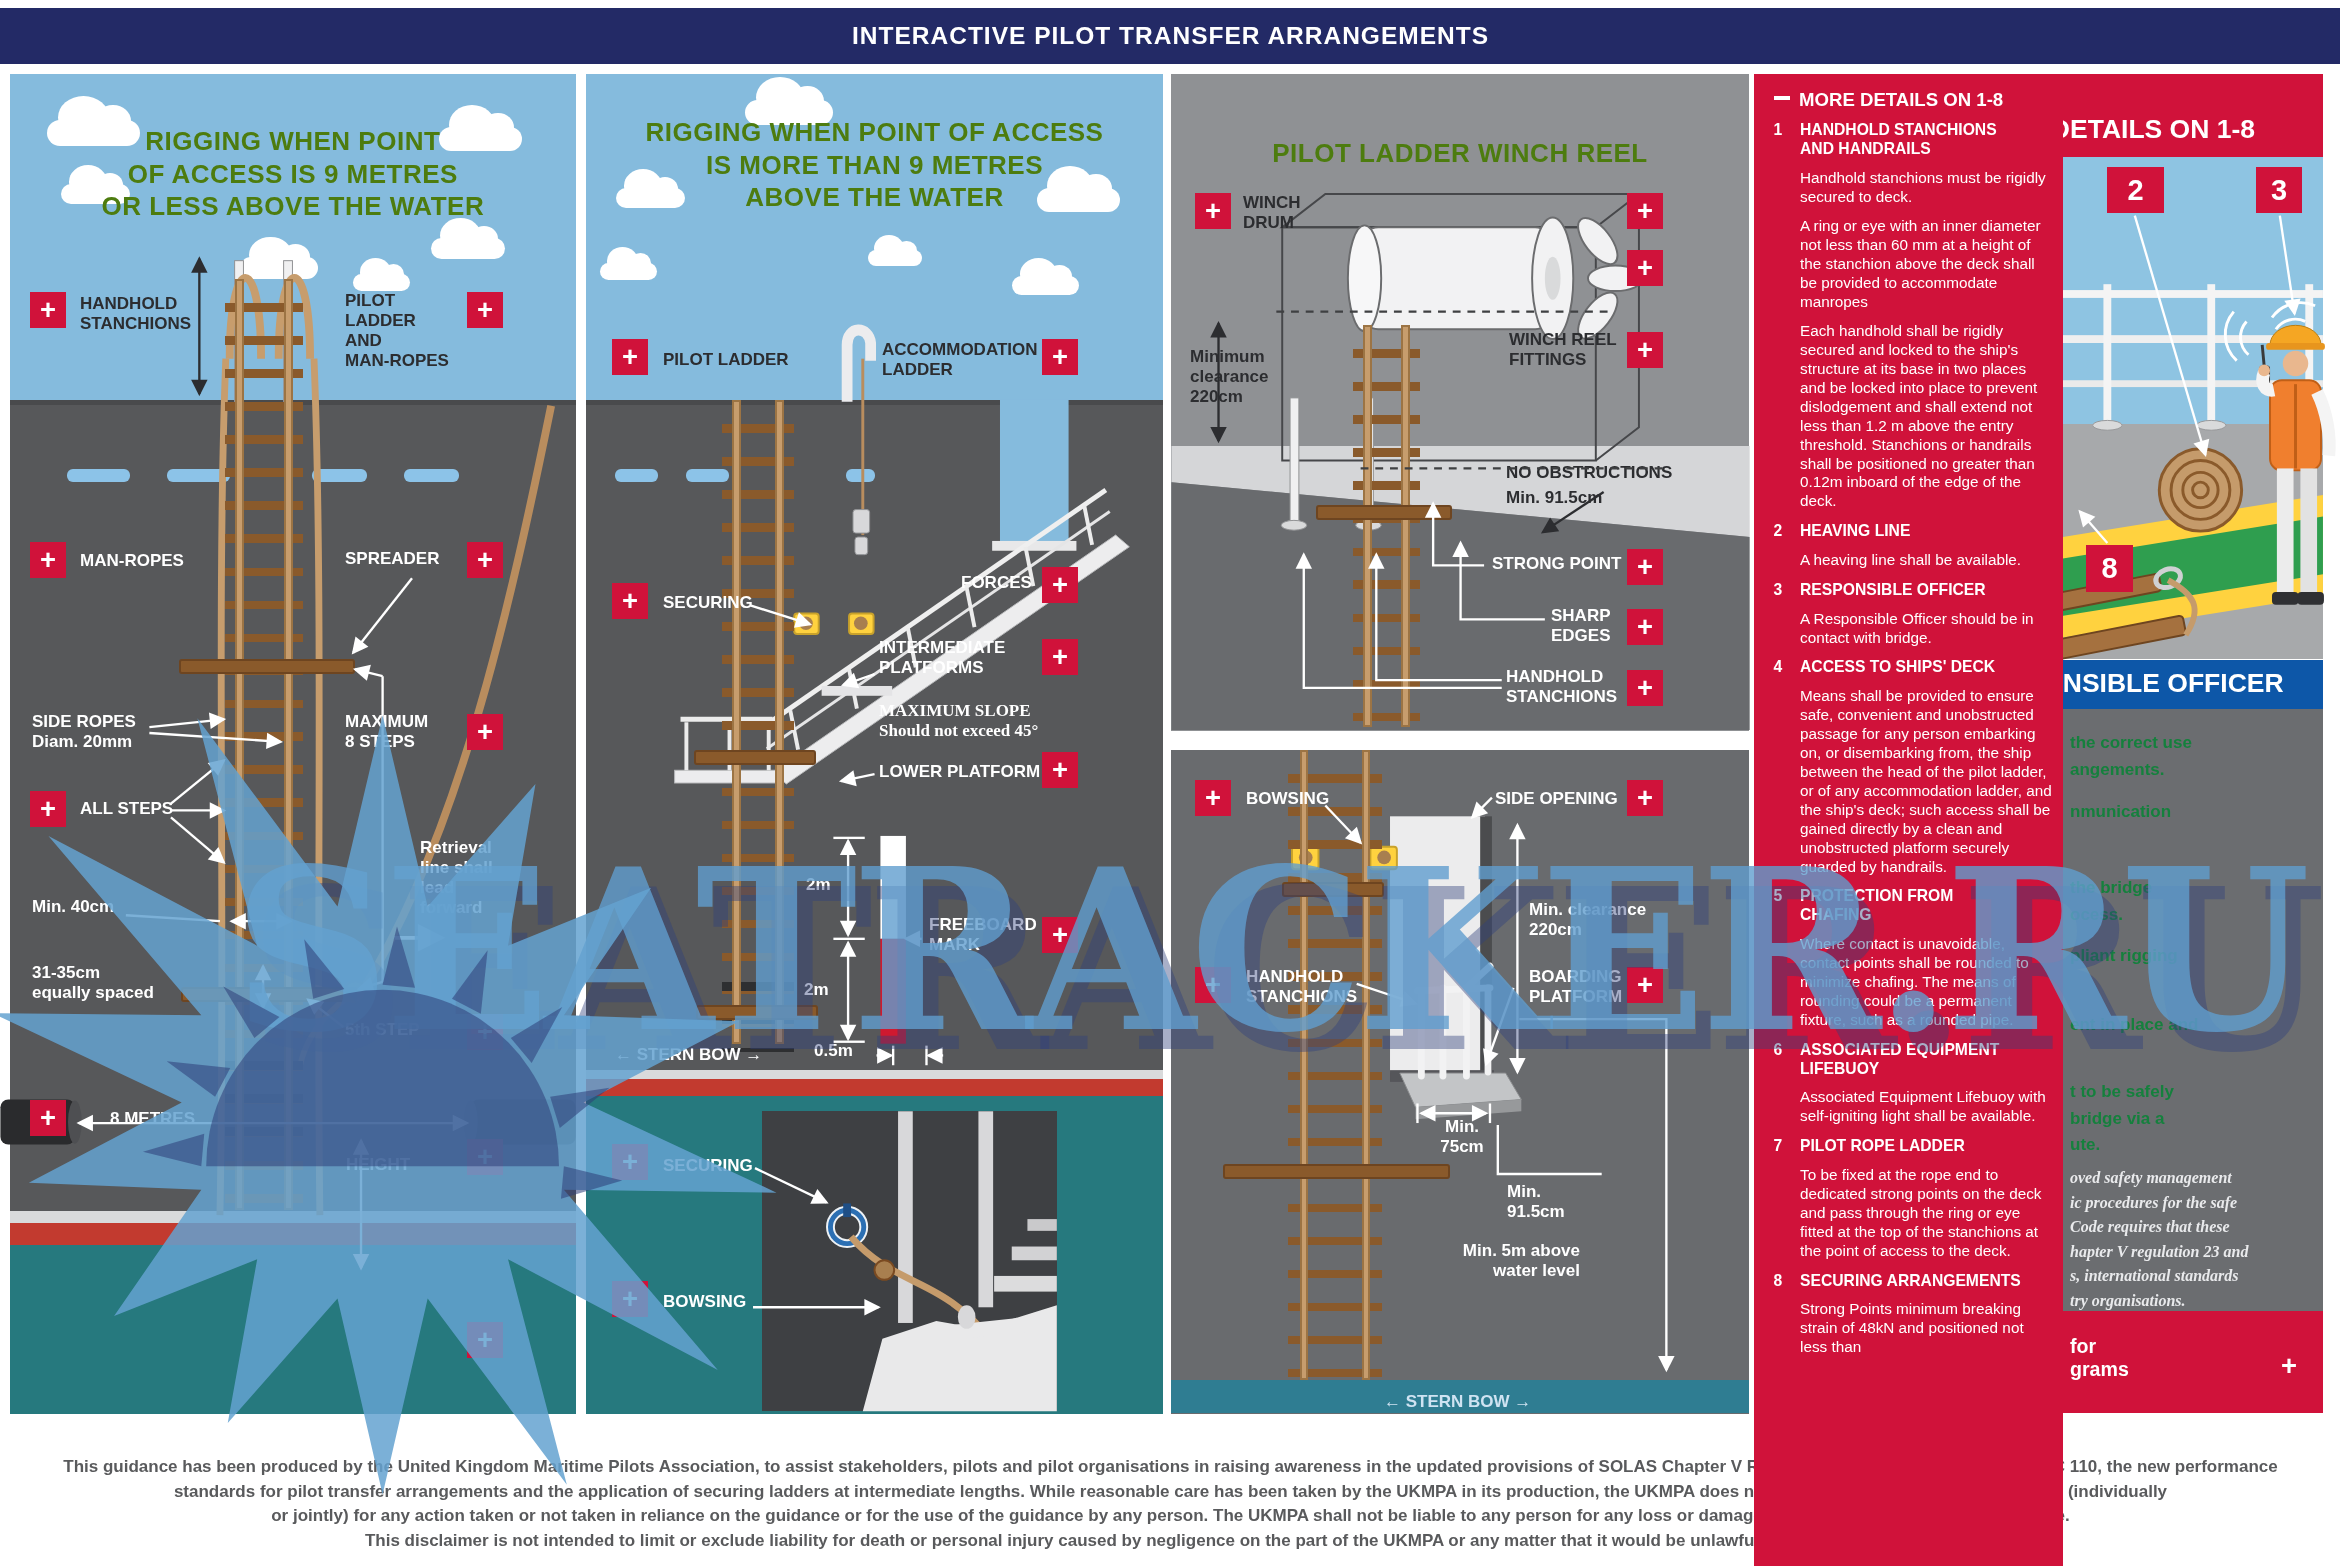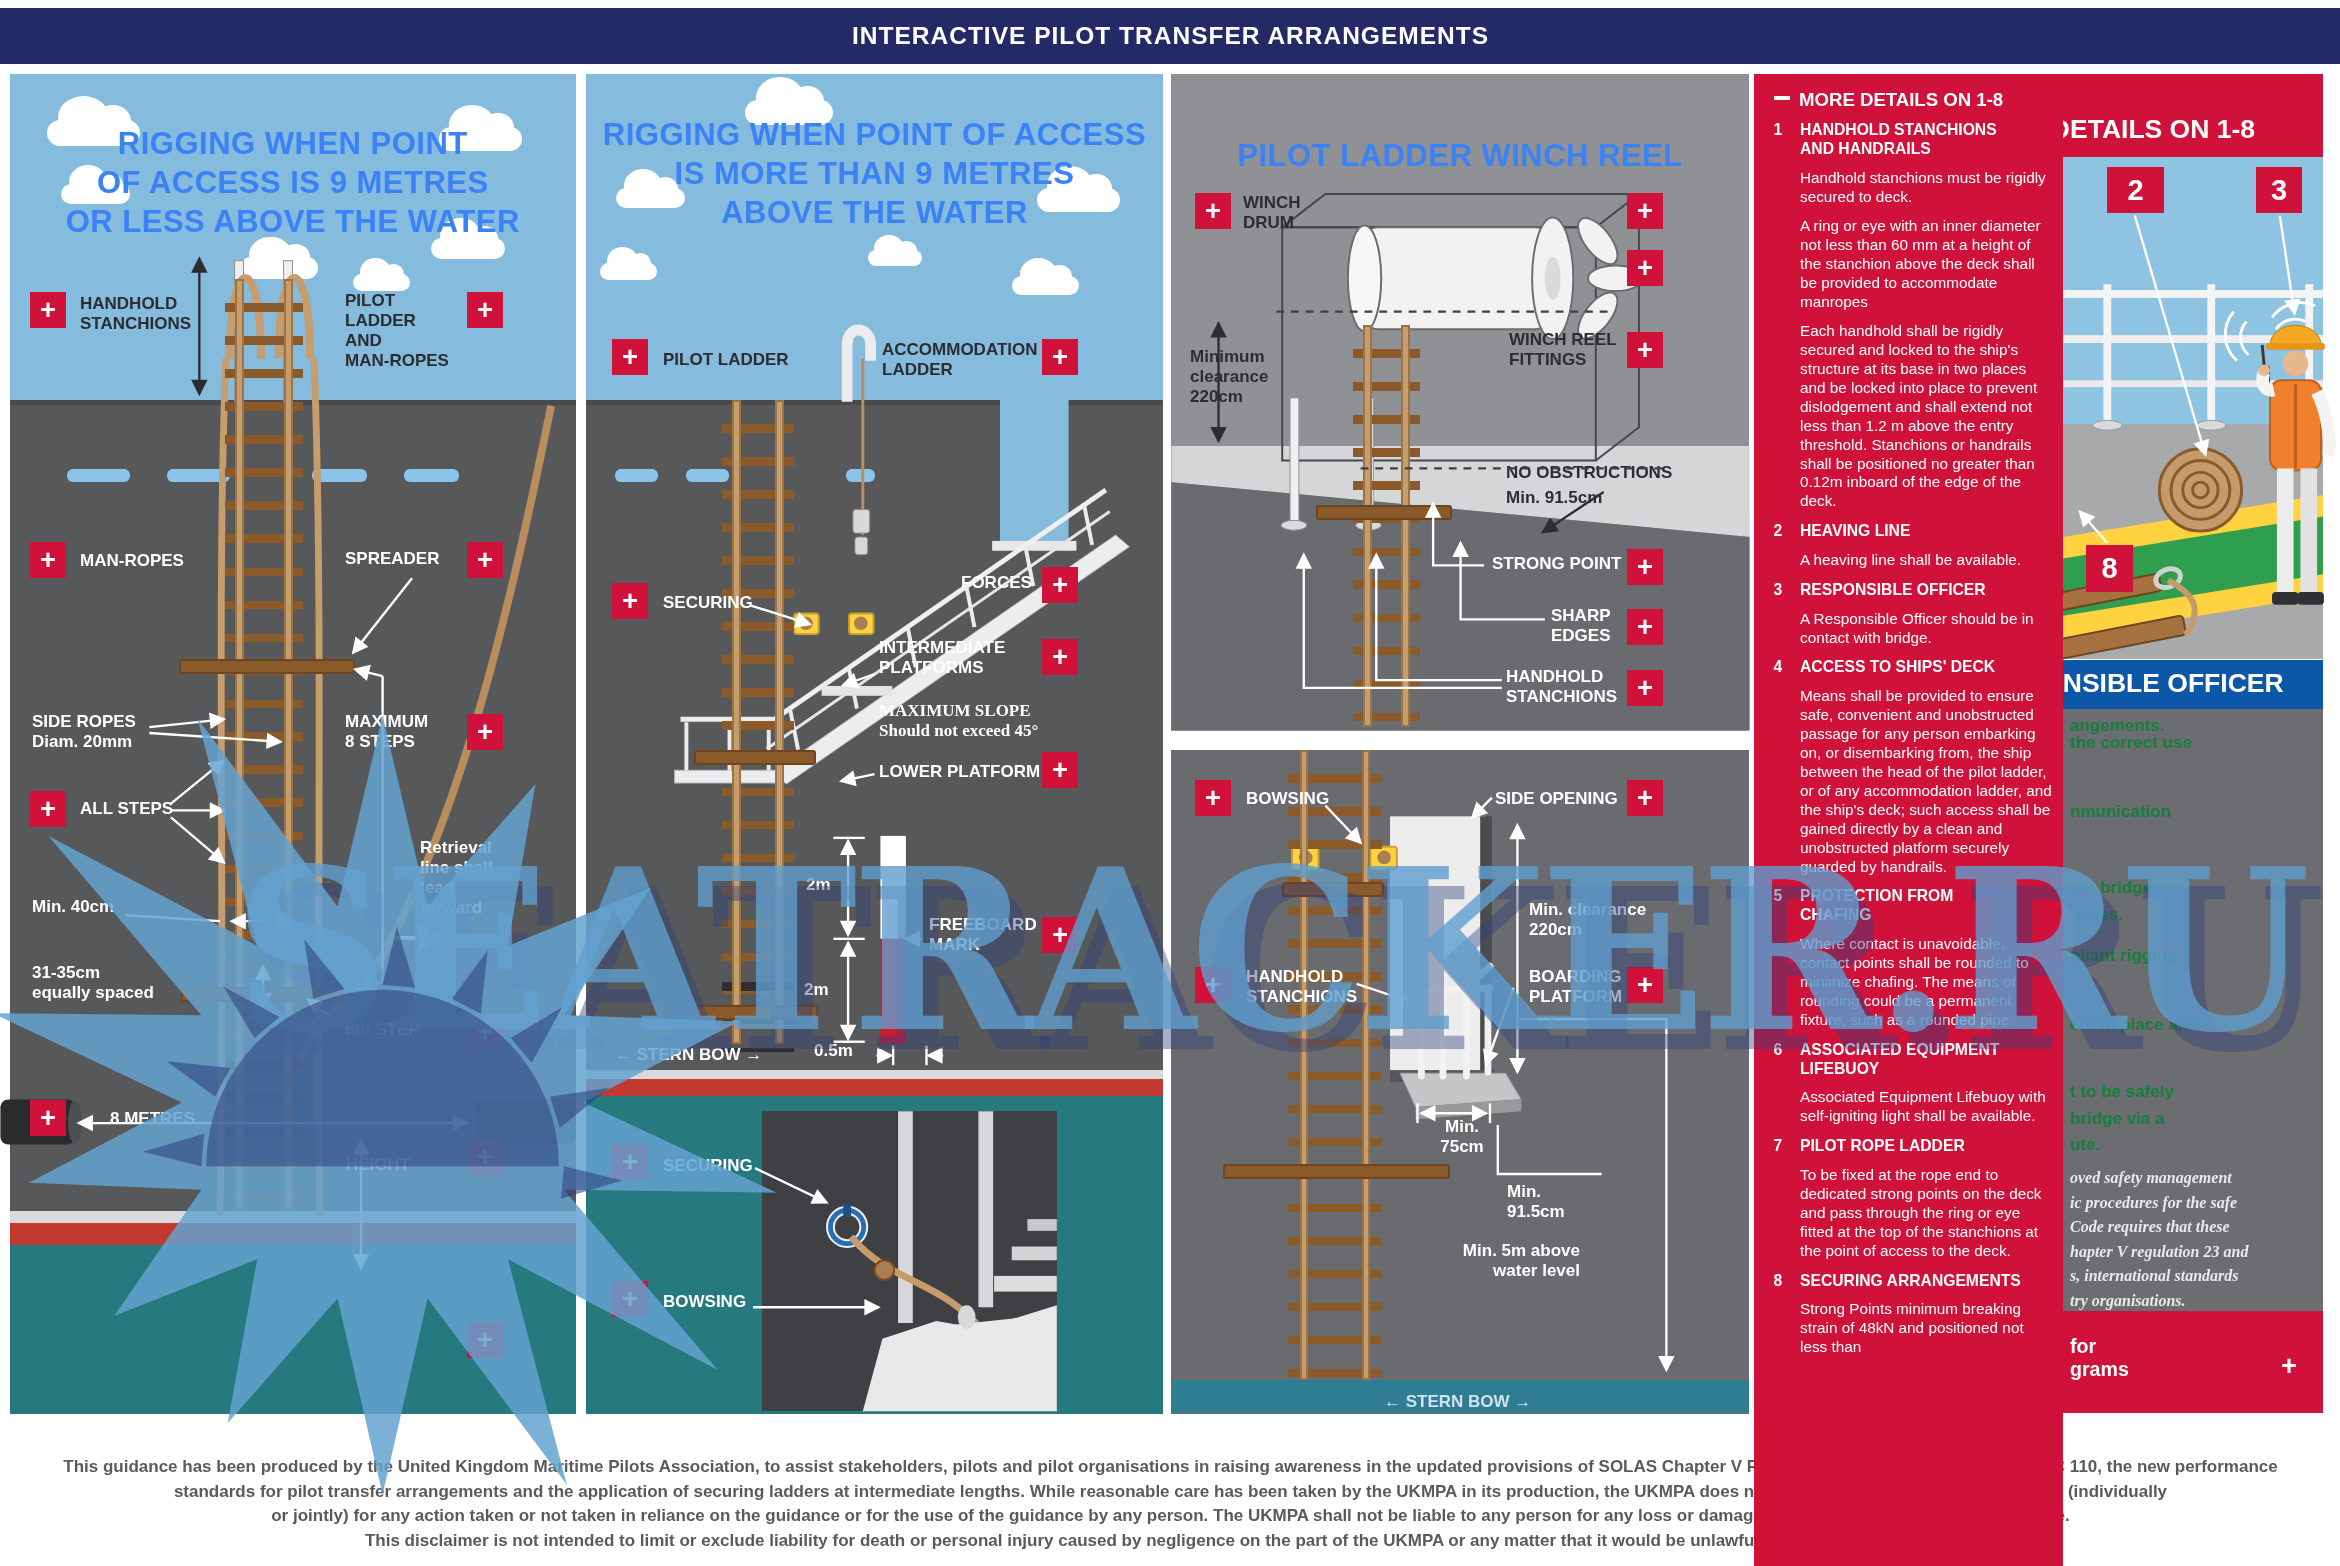--- a/index.html
+++ b/index.html
@@ -3,21 +3,21 @@
 <meta charset="utf-8">
 <style>
   html,body{margin:0;padding:0;background:#fff}
   #canvas{position:relative;width:2341px;height:1566px;background:#fff;overflow:hidden;
     font-family:"Liberation Sans","DejaVu Sans",sans-serif}
   .panelbg{position:absolute;z-index:1}
   .lbl{position:absolute;font-weight:bold;font-size:17px;line-height:1.18;white-space:pre-line;z-index:12}
   .lbl.dark{color:#2c2d30}
   .lbl.white{color:#fff}
   .lbl.lb{color:#cfe3f2}
-  .ptitle{position:absolute;font-size:31px;font-weight:bold;color:#3b82f6;text-align:center;
+  .ptitle{position:absolute;font-size:26px;font-weight:bold;color:#4d7c0f;text-align:center;
     line-height:1.25;white-space:pre-line;z-index:12;letter-spacing:0.5px}
   .plus{position:absolute;width:36px;height:36px;background:#d0123a;color:#fff;display:flex;
     align-items:center;justify-content:center;font-size:27.4px;font-weight:bold;z-index:20;cursor:pointer;line-height:1}
   .badge{position:absolute;background:#d0123a;color:#fff;font-weight:bold;font-size:29px;
     display:flex;align-items:center;justify-content:center;z-index:12}
   .cloud{position:absolute;background:#fff;border-radius:979px;z-index:3}
   .cloud::before,.cloud::after{content:"";position:absolute;background:#fff;border-radius:50%}
   .cloud::before{width:55%;height:170%;left:12%;top:-95%}
   .cloud::after{width:38%;height:125%;right:10%;top:-58%}
   .ladder{position:absolute;z-index:8}
@@ -473,21 +473,21 @@
       <div class="plus" style="left: 1627px; top: 332px;">+</div>
       <div class="plus" style="left: 1627px; top: 549px;">+</div>
       <div class="plus" style="left: 1627px; top: 609px;">+</div>
       <div class="plus" style="left: 1627px; top: 670px;">+</div>
       <div class="plus" style="left: 1195px; top: 780px;">+</div>
       <div class="plus" style="left: 1627px; top: 780px;">+</div>
       <div class="plus" style="left: 1195px; top: 967px;">+</div>
       <div class="plus" style="left: 1627px; top: 967px;">+</div>
       <div class="plus" style="left: 2271px; top: 1348px;">+</div>
       <div class="p5line" style="top: 733px;">the correct use</div>
-      <div class="p5line" style="top: 716px;">angements.</div>
+      <div class="p5line" style="top: 760px;">angements.</div>
       <div class="p5line" style="top: 802px;">nmunication</div>
       <div class="p5line" style="top: 878px;">the bridge</div>
       <div class="p5line" style="top: 905px;">ocess.</div>
       <div class="p5line" style="top: 946px;">pliant rigging</div>
       <div class="p5line" style="top: 1015px;">ent in place and</div>
       <div class="p5line" style="top: 1082px;">t to be safely</div>
       <div class="p5line" style="top: 1109px; text-align: right;">bridge via a</div>
       <div class="p5line" style="top: 1135px;">ute.</div>
       <div class="p5ism" style="top: 1169px;">oved safety management</div>
       <div class="p5ism" style="top: 1194px;">ic procedures for the safe</div>

